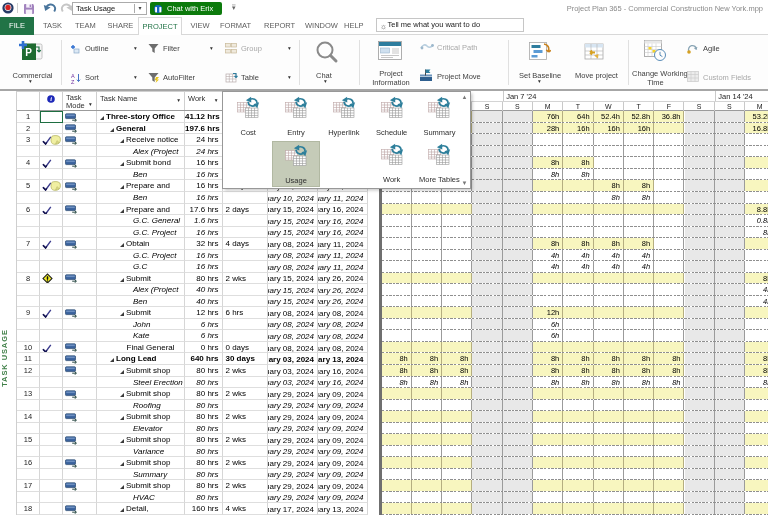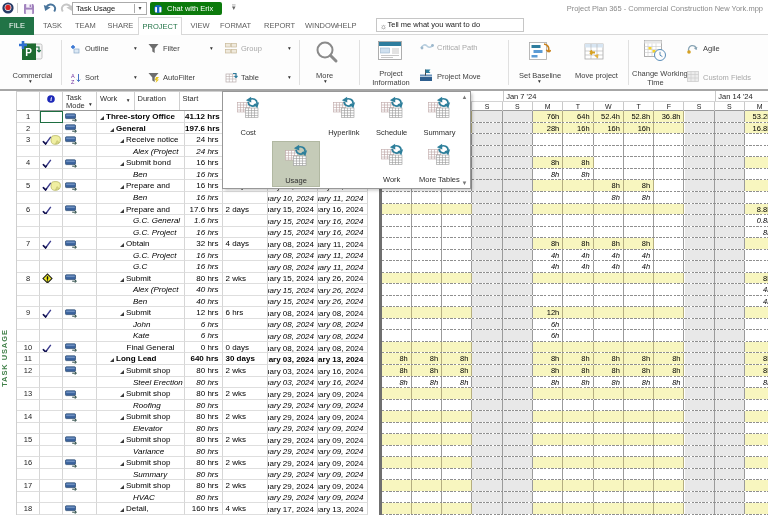--- a/index.html
+++ b/index.html
@@ -99,21 +99,21 @@
 </div>
 <div id="menubar">
 <div class="mi" id="mfile">FILE</div>
 <div class="mi" style="left:43px">TASK</div>
 <div class="mi" style="left:75px">TEAM</div>
 <div class="mi" style="left:107.5px">SHARE</div>
 <div class="mi" style="left:190.5px">VIEW</div>
 <div class="mi" style="left:220px">FORMAT</div>
 <div class="mi" style="left:264px">REPORT</div>
 <div class="mi" style="left:305px">WINDOW</div>
-<div class="mi" style="left:337px">HELP</div>
+<div class="mi" style="left:344px">HELP</div>
 <div class="mi" id="mproj">PROJECT</div>
 <div id="searchbox"><span class="bulb">☼</span>Tell me what you want to do</div>
 </div>
 <div id="ribbon">
 <div class="rsep" style="left:61px"></div>
 <div class="rsep" style="left:299px"></div>
 <div class="rsep" style="left:359px"></div>
 <div class="rsep" style="left:508px"></div>
 <div class="rsep" style="left:628px"></div>
 <div class="abs" style="left:18px;top:5px"><svg width="26" height="22" viewBox="0 0 26 22" style="">
@@ -162,21 +162,21 @@
         <rect x="1" y="3" width="10" height="8" fill="#fff" stroke="#b5a8a8" stroke-width="0.7"></rect>
         <path d="M1 5.5 h10 M1 8 h10 M4.3 3 v8 M7.6 3 v8" stroke="#b5a8a8" stroke-width="0.6"></path>
         <path d="M8 2.5 h3 v4 m0 0 l-1.5-1.5 m1.5 1.5 l1.5-1.5" stroke="#2e7d9e" stroke-width="1.1" fill="none"></path>
       </svg></div>
 <div class="rlabel" style="left:241px;top:38px">Table</div>
 <div class="rdd" style="left:288px;top:39px">▾</div>
 <div class="abs" style="left:314px;top:5px"><svg width="26" height="24" viewBox="0 0 26 24" style="">
         <circle cx="11" cy="10" r="7.5" stroke="#8a8a8a" stroke-width="2" fill="none"></circle>
         <path d="M16.5 15.5 l5.5 5.5" stroke="#8a8a8a" stroke-width="3" stroke-linecap="round"></path>
       </svg></div>
-<div class="rlabel" style="left:316px;top:35.5px">More</div>
+<div class="rlabel" style="left:316px;top:35.5px">Chat</div>
 <div class="rdd" style="left:324px;top:43px">▾</div>
 <div class="abs" style="left:378px;top:6px"><svg width="24" height="19" viewBox="0 0 24 19" style="">
         <rect x="0.5" y="0.5" width="23" height="18" fill="#fff" stroke="#9b9b9b" stroke-width="0.8"></rect>
         <rect x="1" y="1" width="22" height="4" fill="#2e7d9e"></rect>
         <rect x="2.5" y="7" width="9" height="5" fill="#cfe0ef" stroke="#9bb5cc" stroke-width="0.6"></rect>
         <path d="M14 8 h7 M14 10 h7 M14 12 h7 M3 14.5 h18 M3 16.5 h12" stroke="#b9b9b9" stroke-width="0.8"></path>
       </svg></div>
 <div class="rlabel" style="left:368px;top:33.5px;width:46px">Project<br>Information</div>
 <div class="abs" style="left:420px;top:6.5px"><svg width="14" height="9" viewBox="0 0 14 9" style="">
         <path d="M1 6 q3 -5 6 -2 q3 3 6 -1" stroke="#b9cfdf" stroke-width="1.6" fill="none"></path>
@@ -235,20 +235,21 @@
 <div id="ribbonline"></div>
 <div id="viewlabel">TASK USAGE</div>
 <div id="tbl">
 <div id="tblhead">
 <div class="hc" style="width:23px"></div>
 <div class="hc" style="width:23px;text-align:center;padding-left:0"><svg width="8" height="8" viewBox="0 0 8 8" style="margin-top:1px">
           <circle cx="4" cy="4" r="3.8" fill="#1d28b8"></circle>
           <text x="4.2" y="6.4" font-size="6.5" font-weight="bold" font-style="italic" fill="#fff" text-anchor="middle" font-family="Liberation Serif">i</text>
         </svg></div>
 <div class="hc" style="width:34px">Task<br>Mode<span style="position:absolute;left:26px;top:9px;font-size:5.5px">▾</span></div>
+<div class="hc" style="width:88px;padding-top:3px">Task Name<span style="position:absolute;right:4px;top:5px;font-size:5.5px">▾</span></div>
 <div class="hc" style="width:37.5px;padding-top:3px">Work<span style="position:absolute;right:4px;top:5px;font-size:5.5px">▾</span></div>
 <div class="hc" style="width:45px;padding-top:3px">Duration</div>
 <div class="hc" style="width:50.5px;padding-top:3px">Start</div>
 <div class="hc" style="width:49.5px;padding-top:3px">Finish</div>
 </div>
 <div id="tbody">
 <div class="trow">
 <div class="tc num" style="width:23px">1</div>
 <div class="tc" style="width:23px"></div>
 <div class="tc" style="width:34px">
@@ -1460,20 +1461,39 @@
           </g>
           <g stroke="#2e7f9b" stroke-width="1.7" fill="none">
             <path d="M21 7 C21.1 3.6, 17 1.6, 13.5 3.6"></path>
             <path d="M12.1 5.8 C12 9.2, 16.1 11.2, 19.6 9.2"></path>
           </g>
           <path d="M15.1 0.7 L9.9 4.3 L15.3 6.5 z" fill="#2e7f9b"></path>
           <path d="M23.1 6.3 L21.3 12.2 L17.4 8.2 z" fill="#2e7f9b"></path>
         </svg></div>
       <div class="glabel">Cost</div>
     </div>
+<div class="gcell" style="left:49.3px;top:2px">
+      <div class="gi"><svg width="24" height="24" viewBox="0 0 24 24" style="">
+          <g stroke="#bda6a6" fill="#fdfdfd" stroke-width="0.6">
+            <rect x="1.5" y="6.5" width="12" height="9.5"></rect>
+            <path d="M1.5 9h12M1.5 11.5h12M1.5 14h12M4.5 6.5v9.5M7.5 6.5v9.5M10.5 6.5v9.5" fill="none"></path>
+          </g>
+          <g stroke="#9a9a9a" fill="#fdfdfd" stroke-width="0.6">
+            <rect x="9.5" y="12" width="12.5" height="9.5"></rect>
+            <path d="M9.5 14.5h12.5M9.5 17h12.5M9.5 19.5h12.5M12.5 12v9.5M15.5 12v9.5M18.5 12v9.5" fill="none"></path>
+          </g>
+          <g stroke="#2e7f9b" stroke-width="1.7" fill="none">
+            <path d="M21 7 C21.1 3.6, 17 1.6, 13.5 3.6"></path>
+            <path d="M12.1 5.8 C12 9.2, 16.1 11.2, 19.6 9.2"></path>
+          </g>
+          <path d="M15.1 0.7 L9.9 4.3 L15.3 6.5 z" fill="#2e7f9b"></path>
+          <path d="M23.1 6.3 L21.3 12.2 L17.4 8.2 z" fill="#2e7f9b"></path>
+        </svg></div>
+      <div class="glabel">Entry</div>
+    </div>
 <div class="gcell" style="left:97.1px;top:2px">
       <div class="gi"><svg width="24" height="24" viewBox="0 0 24 24" style="">
           <g stroke="#bda6a6" fill="#fdfdfd" stroke-width="0.6">
             <rect x="1.5" y="6.5" width="12" height="9.5"></rect>
             <path d="M1.5 9h12M1.5 11.5h12M1.5 14h12M4.5 6.5v9.5M7.5 6.5v9.5M10.5 6.5v9.5" fill="none"></path>
           </g>
           <g stroke="#9a9a9a" fill="#fdfdfd" stroke-width="0.6">
             <rect x="9.5" y="12" width="12.5" height="9.5"></rect>
             <path d="M9.5 14.5h12.5M9.5 17h12.5M9.5 19.5h12.5M12.5 12v9.5M15.5 12v9.5M18.5 12v9.5" fill="none"></path>
           </g>

